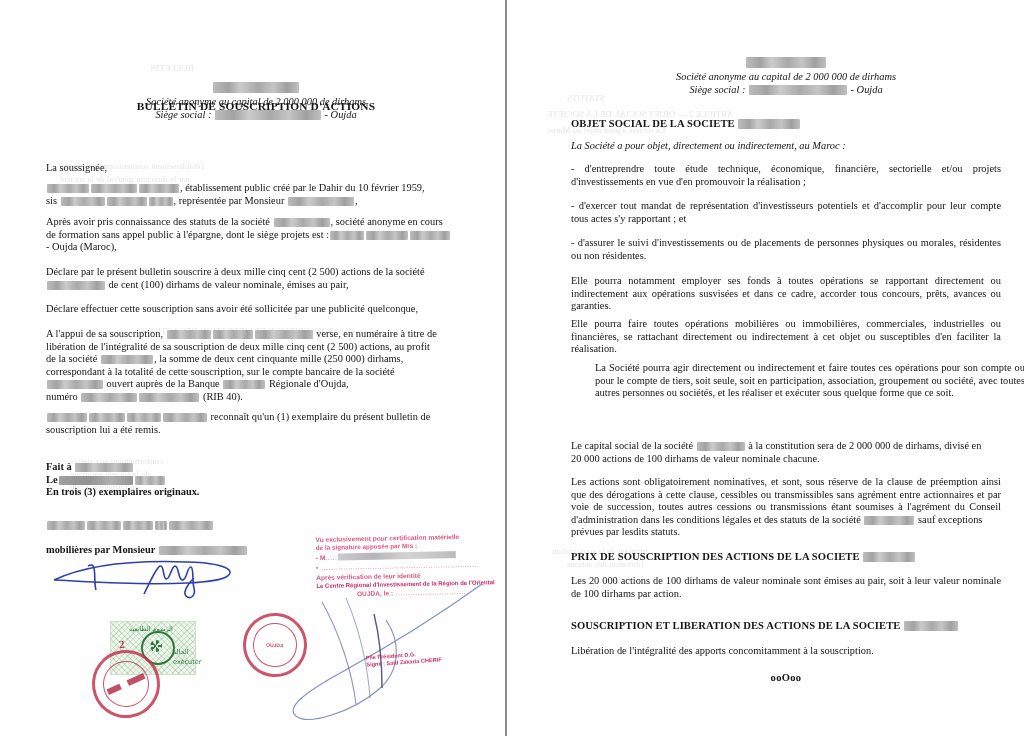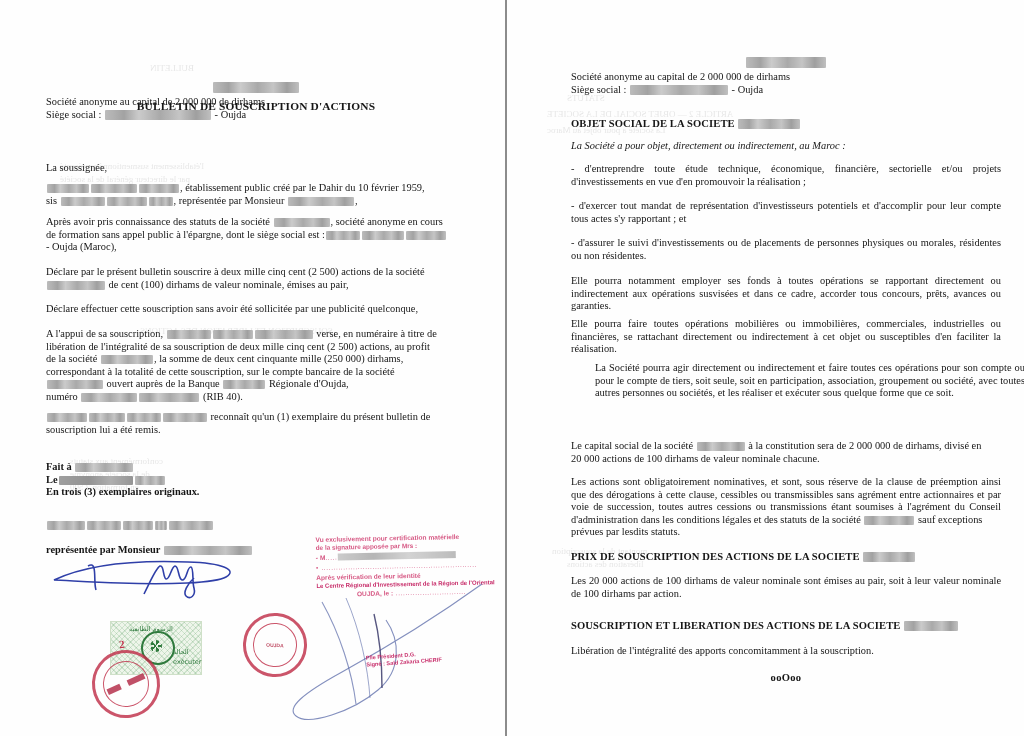--- a/index.html
+++ b/index.html
@@ -20,21 +20,21 @@
 
   .pad-left{position:absolute;left:46px;top:0;width:420px;}
   .pad-right{position:absolute;left:64px;top:0;width:430px;}
 
   
   .t{font-size:10.4px;line-height:12.6px;text-align:justify;}
   .b{font-weight:bold;}
   .title{
     font-size:11.4px;font-weight:bold;letter-spacing:.15px;text-align:center;
   }
-  .head-line{font-size:10.4px;text-align:left;line-height:13px;}
+  .head-line{font-size:10.4px;text-align:center;line-height:13px;font-style:italic;}
   .sec{font-size:10.6px;font-weight:bold;letter-spacing:.1px;}
   .nojust{text-align:left;}
 
   
   .rd{
     display:inline-block;vertical-align:-2px;height:9px;
     background:linear-gradient(90deg,#b9b9b9 0%,#9e9e9e 18%,#c9c9c9 32%,
                #a5a5a5 52%,#c2c2c2 70%,#9b9b9b 86%,#bdbdbd 100%);
     filter:blur(0.7px);opacity:.95;border-radius:1px;margin:0 1px;
   }
@@ -149,21 +149,21 @@
     <span>La soussignée,</span>
   </div>
 
   <div class="pad-left t nojust" style="top:182px;">
     <div><span class="rd" style="width:42px;"></span><span class="rd" style="width:46px;"></span><span class="rd" style="width:40px;"></span><span>, établissement public créé par le Dahir du 10 février 1959,</span></div>
     <div><span>sis </span><span class="rd" style="width:44px;"></span><span class="rd" style="width:40px;"></span><span class="rd" style="width:24px;"></span><span>, représentée par Monsieur </span><span class="rd" style="width:66px;"></span><span>,</span></div>
   </div>
 
   <div class="pad-left t nojust" style="top:216px;">
     <div><span>Après avoir pris connaissance des statuts de la société </span><span class="rd" style="width:56px;"></span><span>, société anonyme en cours</span></div>
-    <div><span>de formation sans appel public à l'épargne, dont le siège social est :</span><span class="rd" style="width:34px;"></span><span class="rd" style="width:42px;"></span><span class="rd" style="width:40px;"></span></div>
+    <div><span>de formation sans appel public à l'épargne, dont le siège projets est :</span><span class="rd" style="width:34px;"></span><span class="rd" style="width:42px;"></span><span class="rd" style="width:40px;"></span></div>
     <div><span>- Oujda (Maroc),</span></div>
   </div>
 
   <div class="pad-left t nojust" style="top:266px;">
     <div><span>Déclare par le présent bulletin souscrire à deux mille cinq cent (2 500) actions de la société</span></div>
     <div><span class="rd" style="width:58px;"></span><span> de cent (100) dirhams de valeur nominale, émises au pair,</span></div>
   </div>
 
   <div class="pad-left t nojust" style="top:303px;">
     <span>Déclare effectuer cette souscription sans avoir été sollicitée par une publicité quelconque,</span>
@@ -184,30 +184,30 @@
   </div>
 
   <div class="pad-left t nojust" style="top:461px;">
     <div><span class="b">Fait à </span><span class="rd" style="width:58px;"></span></div>
     <div><span class="b">Le</span><span class="rd blk" style="width:74px;"></span><span class="rd" style="width:30px;"></span></div>
     <div><span class="b">En trois (3) exemplaires originaux.</span></div>
   </div>
 
   <div class="pad-left t nojust" style="top:519px;">
     <div><span class="rd" style="width:38px;"></span><span class="rd" style="width:34px;"></span><span class="rd" style="width:30px;"></span><span class="rd" style="width:12px;"></span><span class="rd" style="width:44px;"></span></div>
-    <div style="margin-top:12px;"><span class="b">représentée par Monsieur </span><span class="rd" style="width:88px;"></span></div>
+    <div style="margin-top:12px;"><span class="b">mobilières par Monsieur </span><span class="rd" style="width:88px;"></span></div>
   </div>
 
   <svg class="sig" style="left:48px;top:552px;" width="210" height="62" viewBox="0 0 210 62">
     <path d="M6 28 C40 12, 90 8, 140 10 C175 11, 190 18, 178 25 C168 31, 120 33, 72 31 C40 30, 14 28, 6 28 Z" fill="none" stroke="#2f3fa8" stroke-width="1.5"></path>
     <path d="M40 14 C50 8, 45 30, 48 38" fill="none" stroke="#2f3fa8" stroke-width="1.6"></path>
     <path d="M96 42 C104 26, 108 16, 112 14 C116 13, 115 26, 118 27 C122 28, 123 15, 127 14 C131 14, 130 27, 134 28 C139 29, 139 14, 143 15 C146 16, 144 30, 146 36 C148 44, 142 48, 138 44 C135 41, 139 32, 146 26" fill="none" stroke="#2f3fa8" stroke-width="1.6"></path>
   </svg>
 
-  <div class="fiscal" style="left:110px;top:621px;padding-left:6px;">
+  <div class="fiscal" style="left:110px;top:621px;">
     <div class="ar" style="left:18px;top:3px;">الرسوم الطابعية</div>
     <div class="emblem"></div>
     <div class="ar" style="left:62px;top:26px;">الحالة</div>
     <div class="ar" style="left:62px;top:36px;">exécuter</div>
     <div class="num">2</div>
   </div>
 
   <div class="stamp-round" style="left:92px;top:650px;width:62px;height:62px;">
     <div class="inner">
       <svg width="44" height="18" viewBox="0 0 44 18">

